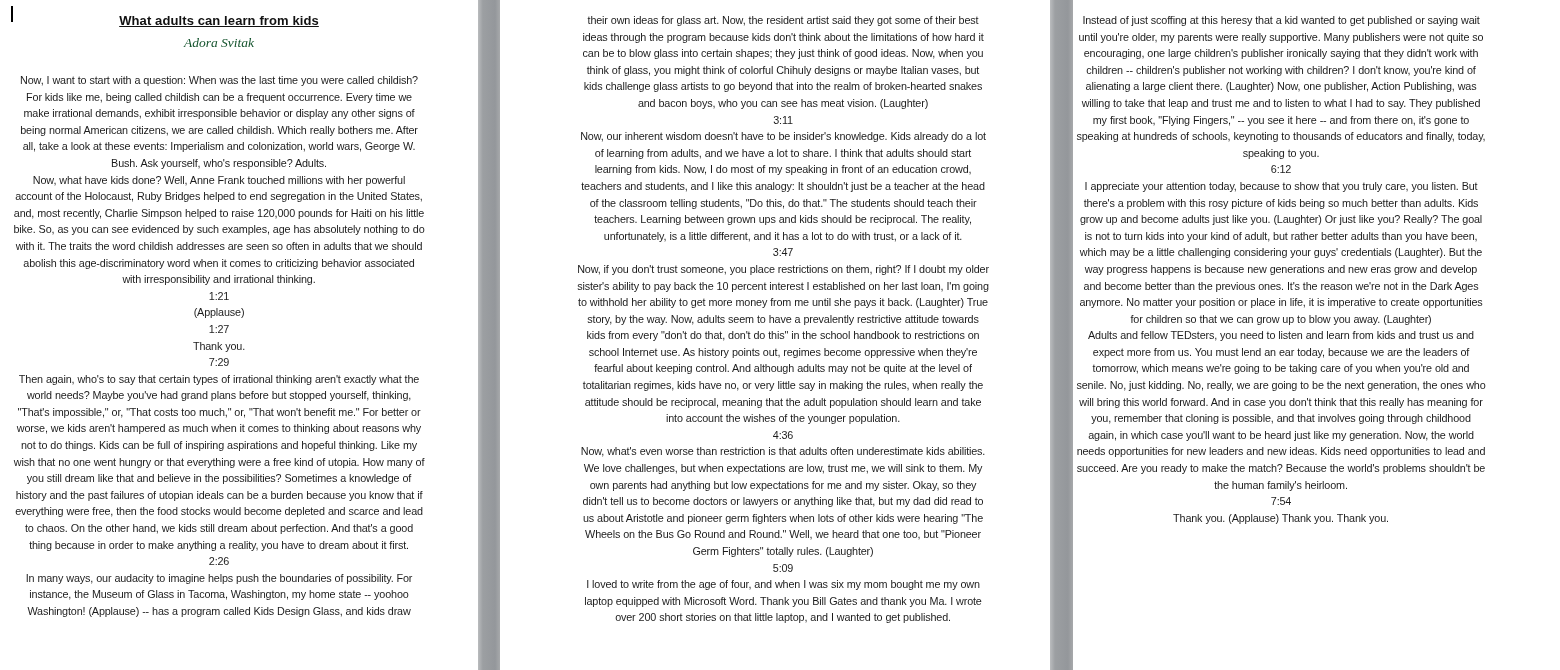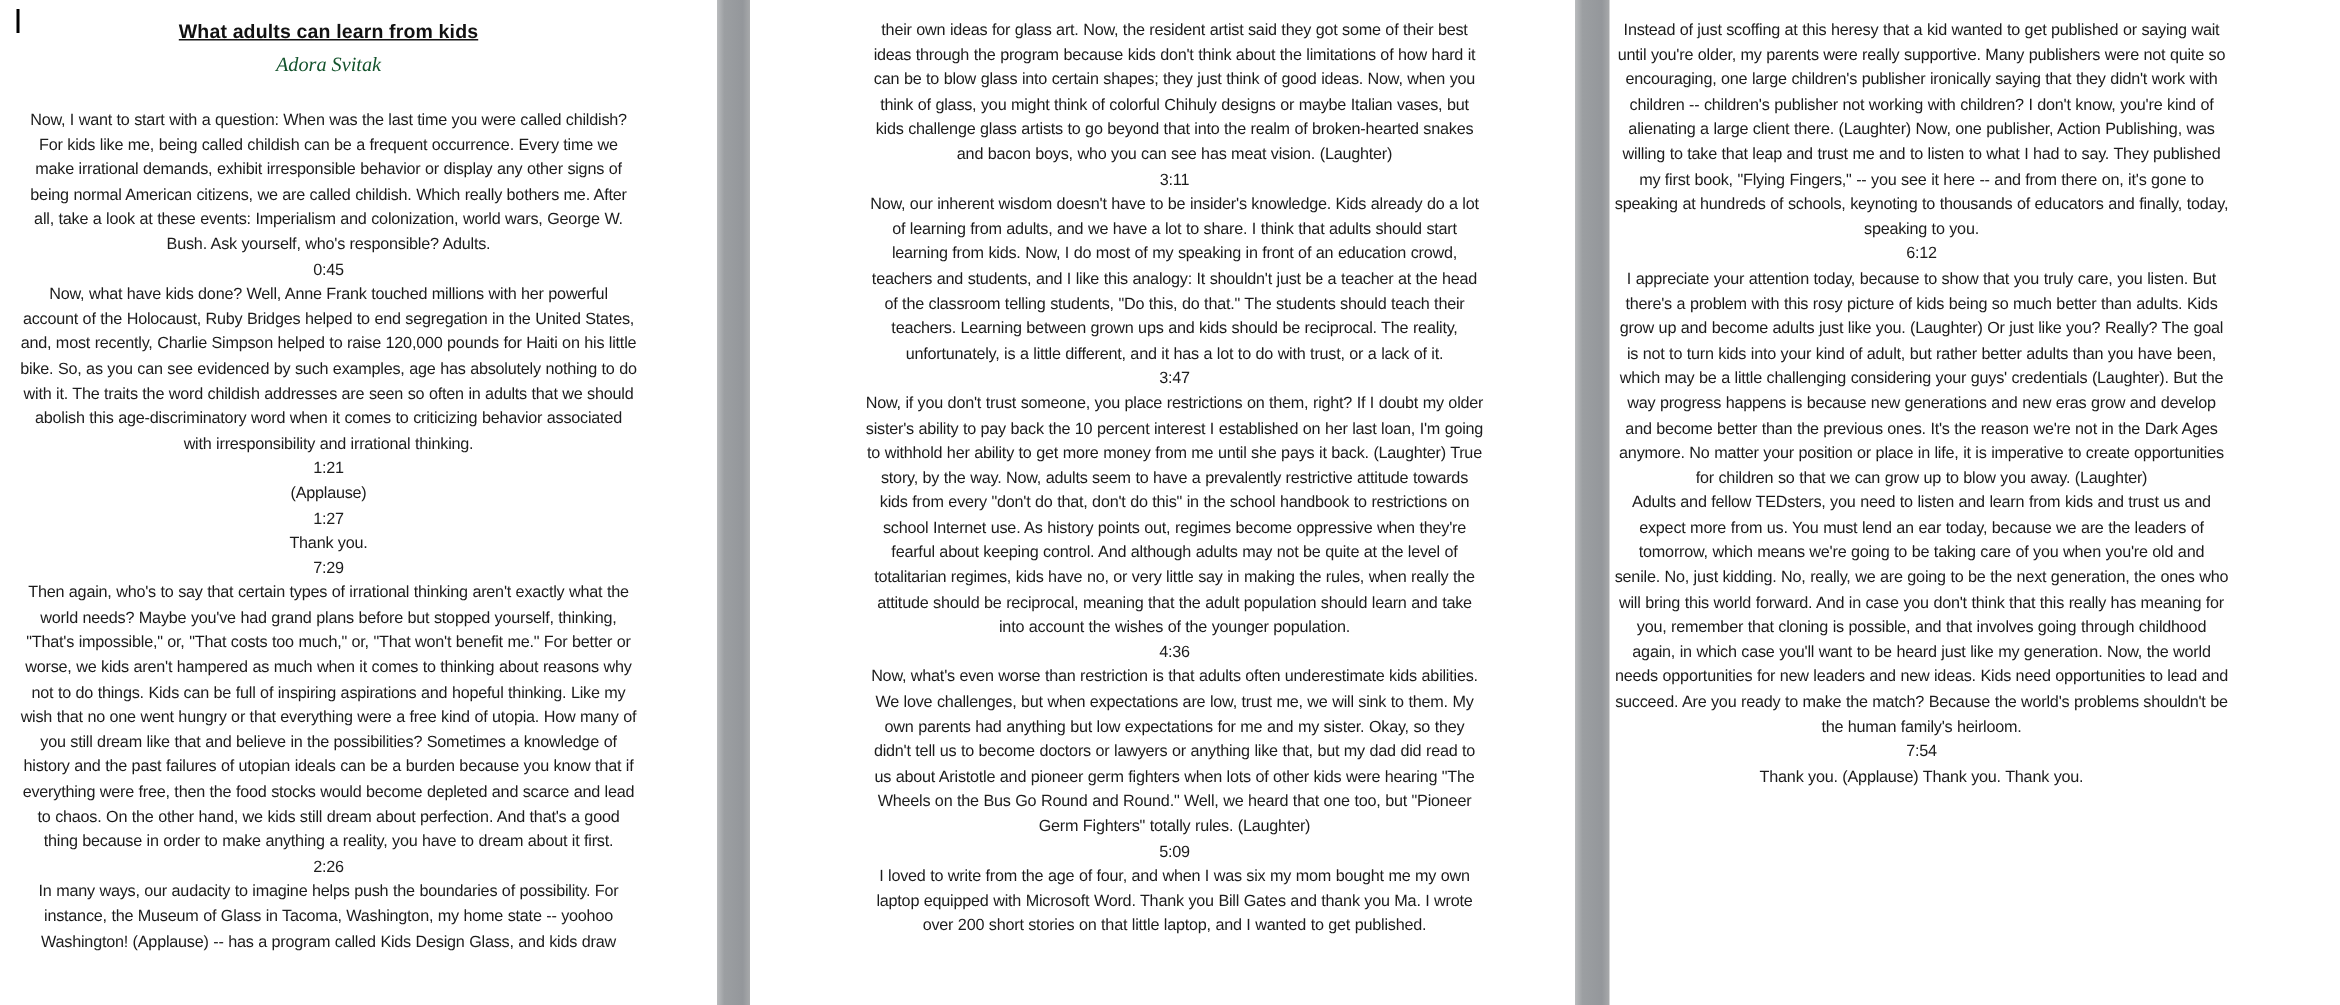--- a/index.html
+++ b/index.html
@@ -59,21 +59,20 @@
 
 <div>
 
   <div class="caret"></div>
 
   <div class="page page-1">
     <div class="doc-title">What adults can learn from kids</div>
     <div class="doc-author">Adora Svitak</div>
     <div class="blocks">
         <p class="para">Now, I want to start with a question: When was the last time you were called childish? For kids like me, being called childish can be a frequent occurrence. Every time we make irrational demands, exhibit irresponsible behavior or display any other signs of being normal American citizens, we are called childish. Which really bothers me. After all, take a look at these events: Imperialism and colonization, world wars, George W. Bush. Ask yourself, who's responsible? Adults.</p>
-        <p class="para">0:45</p>
         <p class="para">Now, what have kids done? Well, Anne Frank touched millions with her powerful account of the Holocaust, Ruby Bridges helped to end segregation in the United States, and, most recently, Charlie Simpson helped to raise 120,000 pounds for Haiti on his little bike. So, as you can see evidenced by such examples, age has absolutely nothing to do with it. The traits the word childish addresses are seen so often in adults that we should abolish this age-discriminatory word when it comes to criticizing behavior associated with irresponsibility and irrational thinking.</p>
         <p class="para">1:21</p>
         <p class="para">(Applause)</p>
         <p class="para">1:27</p>
         <p class="para">Thank you.</p>
         <p class="para">7:29</p>
         <p class="para">Then again, who's to say that certain types of irrational thinking aren't exactly what the world needs? Maybe you've had grand plans before but stopped yourself, thinking, "That's impossible," or, "That costs too much," or, "That won't benefit me." For better or worse, we kids aren't hampered as much when it comes to thinking about reasons why not to do things. Kids can be full of inspiring aspirations and hopeful thinking. Like my wish that no one went hungry or that everything were a free kind of utopia. How many of you still dream like that and believe in the possibilities? Sometimes a knowledge of history and the past failures of utopian ideals can be a burden because you know that if everything were free, then the food stocks would become depleted and scarce and lead to chaos. On the other hand, we kids still dream about perfection. And that's a good thing because in order to make anything a reality, you have to dream about it first.</p>
         <p class="para">2:26</p>
         <p class="para">In many ways, our audacity to imagine helps push the boundaries of possibility. For instance, the Museum of Glass in Tacoma, Washington, my home state -- yoohoo Washington! (Applause) -- has a program called Kids Design Glass, and kids draw</p>
       </div>

